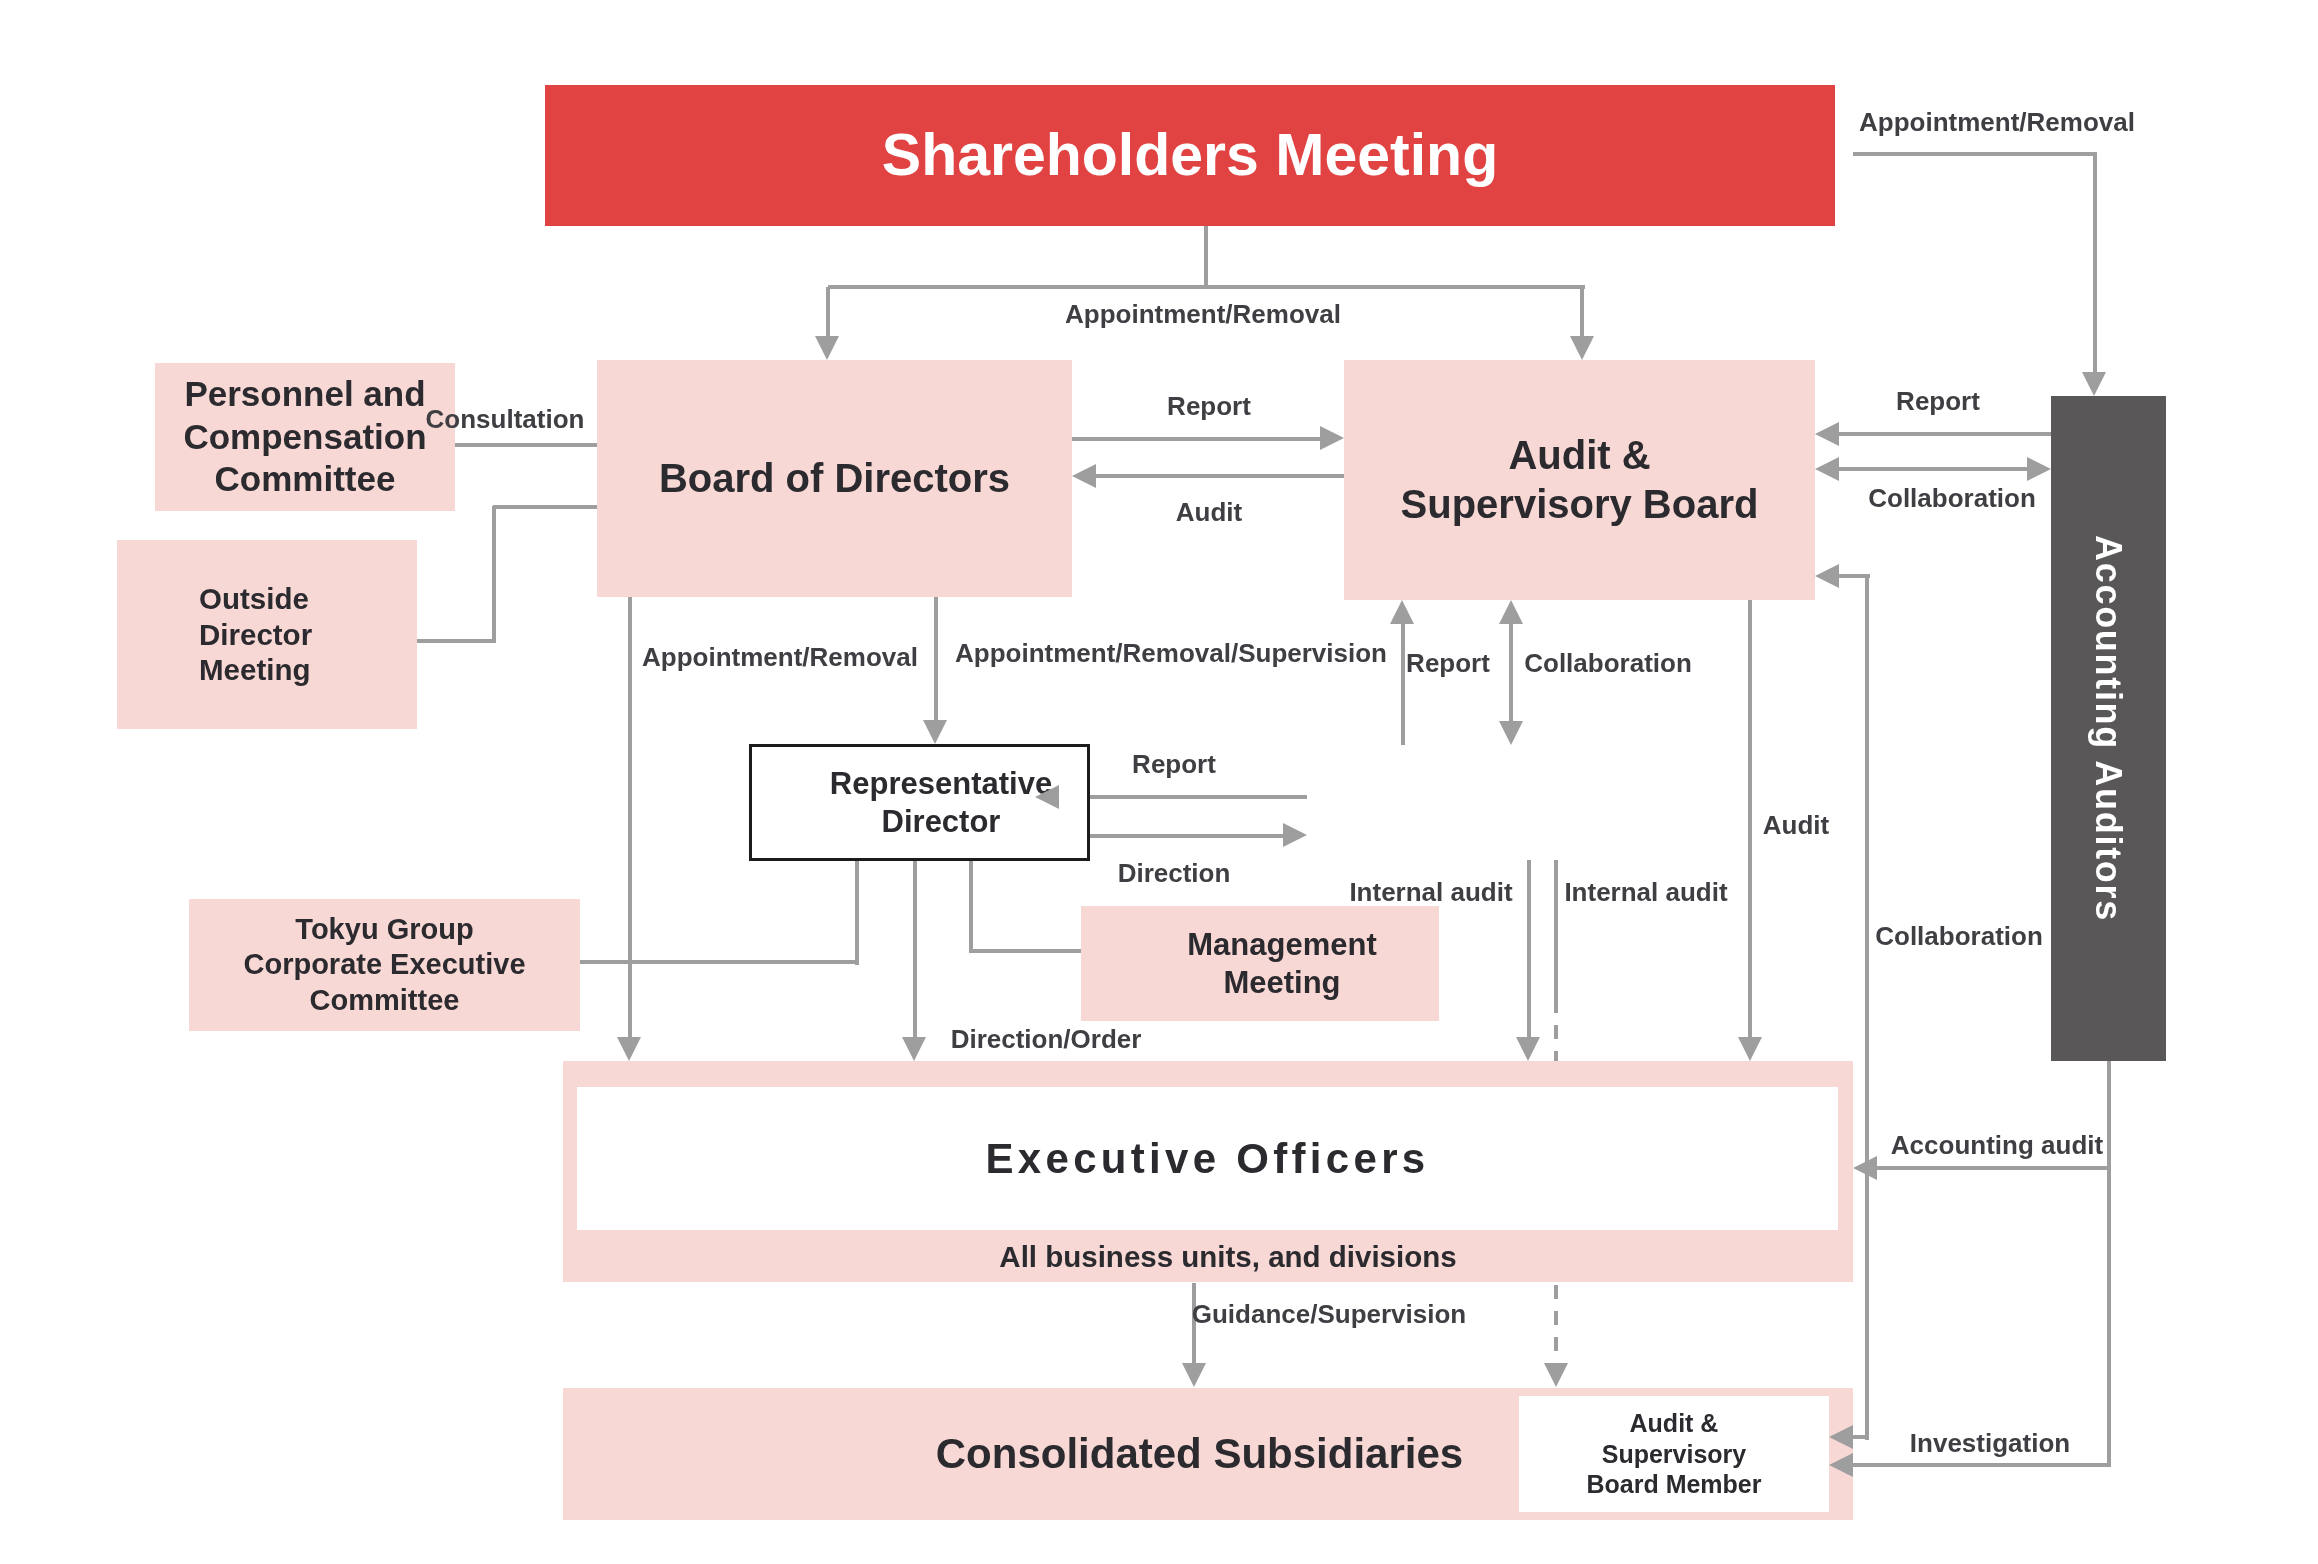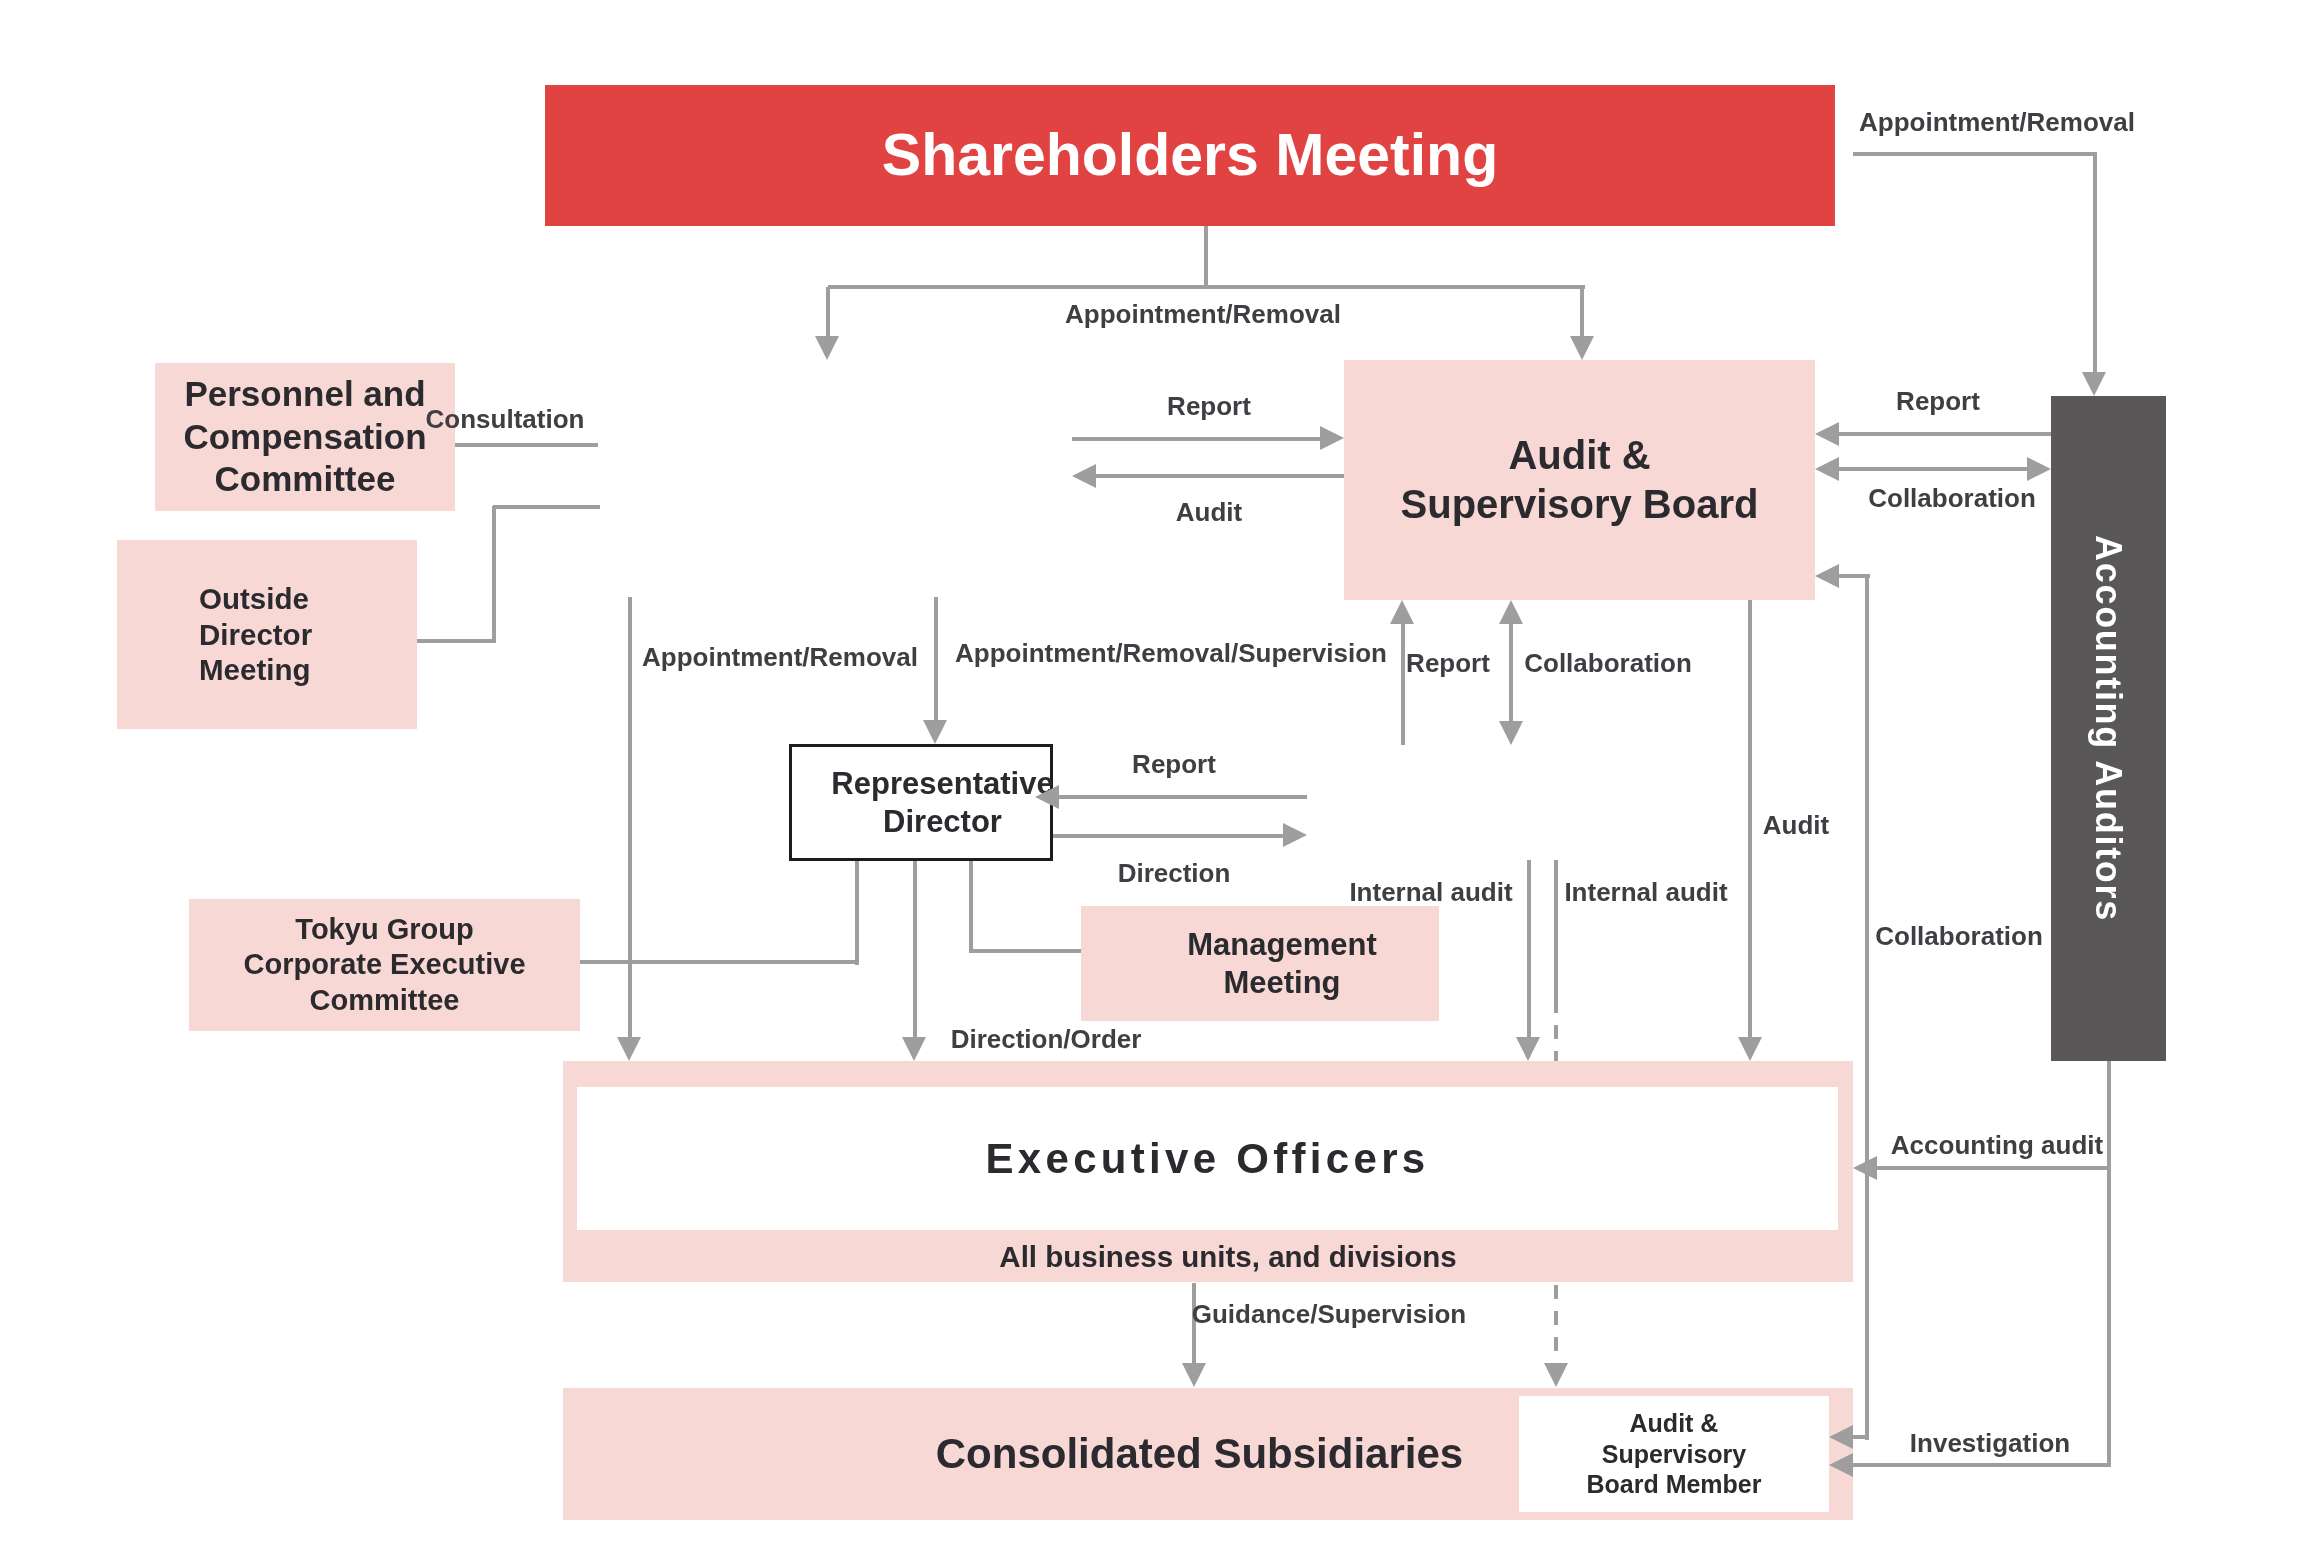--- a/index.html
+++ b/index.html
@@ -62,29 +62,30 @@
     <div class="line" style="left: 969px; top: 861px; height: 92px; width: 4.3px;"></div>
     <div class="line" style="left: 971px; top: 949px; width: 110px; height: 4.3px;"></div>
     <div class="line" style="left: 1192px; top: 1283px; height: 84px; width: 4.3px;"></div>
     <div class="line" style="left: 1838px; top: 574px; width: 32px; height: 4.3px;"></div>
     <div class="line" style="left: 1865px; top: 576px; height: 864px; width: 4.3px;"></div>
     <div class="line" style="left: 1851px; top: 1435px; width: 18px; height: 4.3px;"></div>
     <div class="line" style="left: 2107px; top: 1061px; height: 406px; width: 4.3px;"></div>
     <div class="line" style="left: 1876px; top: 1166px; width: 233px; height: 4.3px;"></div>
     <div class="line" style="left: 1851px; top: 1463px; width: 257px; height: 4.3px;"></div>
     <div class="node red" style="left: 545px; top: 85px; width: 1290px; height: 141px; font-size: 59px;">Shareholders Meeting</div>
+    <div class="node pink" style="left: 597px; top: 360px; width: 475px; height: 237px; font-size: 40px;">Board of Directors</div>
     <div class="node pink" style="left: 1344px; top: 360px; width: 471px; height: 240px; font-size: 40px;">Audit &amp;
 Supervisory Board</div>
     <div class="node pink" style="left: 117px; top: 363px; width: 300px; height: 148px; font-size: 35px; margin-left: 38px;">Personnel and
 Compensation
 Committee</div>
     <div class="node pink leftalign" style="left: 117px; top: 540px; width: 300px; height: 189px; font-size: 29.5px; padding-left: 82px;">Outside
 Director
 Meeting</div>
-    <div class="node whiteb" style="left: 789px; top: 744px; width: 264px; height: 117px; font-size: 31px; padding-left: 43px;">Representative
+    <div class="node whiteb" style="left: 749px; top: 744px; width: 341px; height: 117px; font-size: 31px; padding-left: 43px;">Representative
 Director</div>
     <div class="node pink" style="left: 189px; top: 899px; width: 391px; height: 132px; font-size: 29px;">Tokyu Group
 Corporate Executive
 Committee</div>
     <div class="node pink" style="left: 1081px; top: 906px; width: 358px; height: 115px; font-size: 31px; padding-left: 44px;">Management
 Meeting</div>
     <div class="node pink" style="left: 563px; top: 1061px; width: 1290px; height: 221px; font-size: 8.7px;"></div>
     <div class="node strip" style="left: 577px; top: 1087px; width: 1261px; height: 143px; font-size: 42px; letter-spacing: 4.3px;">Executive Officers</div>
     <div class="node plain" style="left: 563px; top: 1231px; width: 1290px; height: 52px; font-size: 29.5px;">All business units, and divisions</div>
     <div class="node pink" style="left: 563px; top: 1388px; width: 1290px; height: 132px; font-size: 8.7px;"></div>

